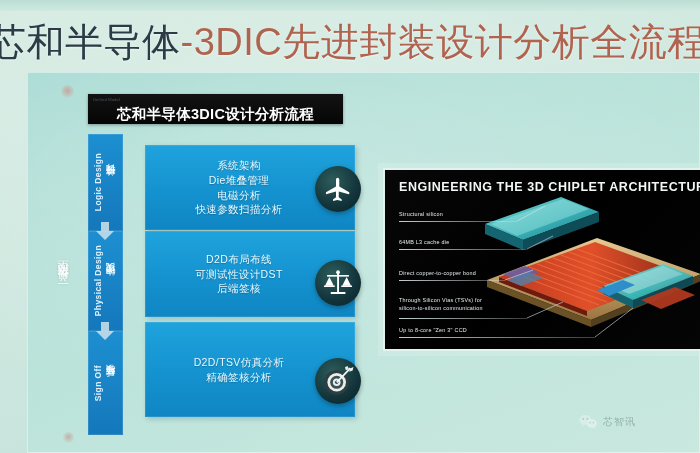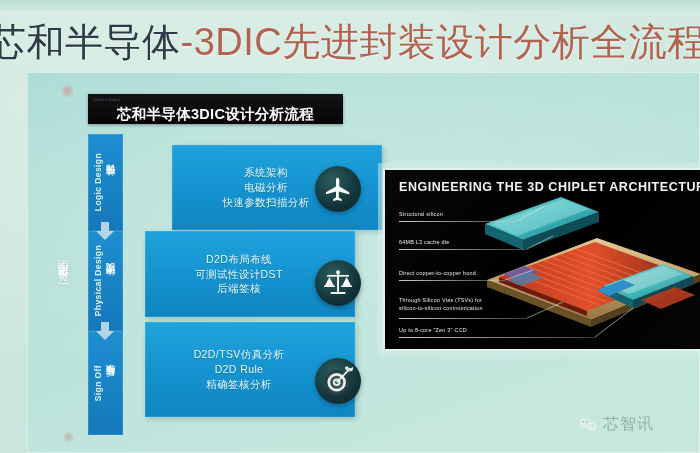--- a/index.html
+++ b/index.html
@@ -174,21 +174,21 @@
   .cbox {
     position: absolute;
     left: 145px;
     width: 210px;
     background: linear-gradient(180deg,#1fa3dd 0%, #1492cf 55%, #0f86c3 100%);
     box-shadow: 2px 2px 5px rgba(20,60,70,0.22), inset 0 0 0 1px rgba(255,255,255,0.1);
     display: flex;
     align-items: center;
     justify-content: center;
   }
-  #cbox-0 { top: 145px; height: 85px; margin-left: 27px; }
+  #cbox-0 { top: 145px; height: 85px; }
   #cbox-1 { top: 231px; height: 86px; }
   #cbox-2 { top: 322px; height: 95px; }
 
   .cbox-lines {
     text-align: center;
     line-height: 1.42;
     padding: 0 26px 0 4px;
   }
   .cbox-lines .ln {
     display: block;
@@ -259,21 +259,21 @@
     position: absolute;
     left: 578px;
     top: 414px;
     display: flex;
     align-items: center;
     gap: 5px;
     opacity: 0.5;
   }
   #watermark .wm-text {
     color: #5e7b74;
-    font-size: 16px;
+    font-size: 10px;
     letter-spacing: 1px;
   }
   #wechat-icon { width: 20px; height: 16px; }
 </style>
 </head>
 <body>
 
 <div id="screen">
 
   <div id="ambient"></div>
@@ -318,35 +318,35 @@
   <svg class="stage-arrow" id="arrow-0" viewBox="0 0 20 18">
     <polygon points="6,0 14,0 14,9 19,9 10,18 1,9 6,9" fill="#cfe2ea" opacity="0.85"></polygon>
   </svg>
   <svg class="stage-arrow" id="arrow-1" viewBox="0 0 20 18">
     <polygon points="6,0 14,0 14,9 19,9 10,18 1,9 6,9" fill="#cfe2ea" opacity="0.85"></polygon>
   </svg>
 
   <div class="cbox" id="cbox-0">
     <div class="cbox-lines">
       <span class="ln">系统架构</span>
+      <span class="ln">Die堆叠管理</span>
       <span class="ln">电磁分析</span>
       <span class="ln">快速参数扫描分析</span>
     </div>
   </div>
   <div class="cbox" id="cbox-1">
     <div class="cbox-lines">
       <span class="ln">D2D布局布线</span>
       <span class="ln">可测试性设计DST</span>
       <span class="ln">后端签核</span>
     </div>
   </div>
   <div class="cbox" id="cbox-2">
     <div class="cbox-lines">
       <span class="ln">D2D/TSV仿真分析</span>
-      <span class="ln">D2D Rule</span>
       <span class="ln">精确签核分析</span>
     </div>
   </div>
 
   <div class="cicon" id="cicon-0">
     <svg width="30" height="30" viewBox="0 0 24 24" aria-hidden="true">
       <path fill="#ffffff" d="M21 16.2v-1.6l-8-4.6V4.6c0-.9-.6-1.6-1.3-1.6s-1.3.7-1.3 1.6V10L2.4 14.6v1.6l8-2.3v4.6L8 20.3v1.3l3.5-.9 3.5.9v-1.3l-2.4-1.8v-4.6l8 2.3z"></path>
     </svg>
   </div>
   <div class="cicon" id="cicon-1">

